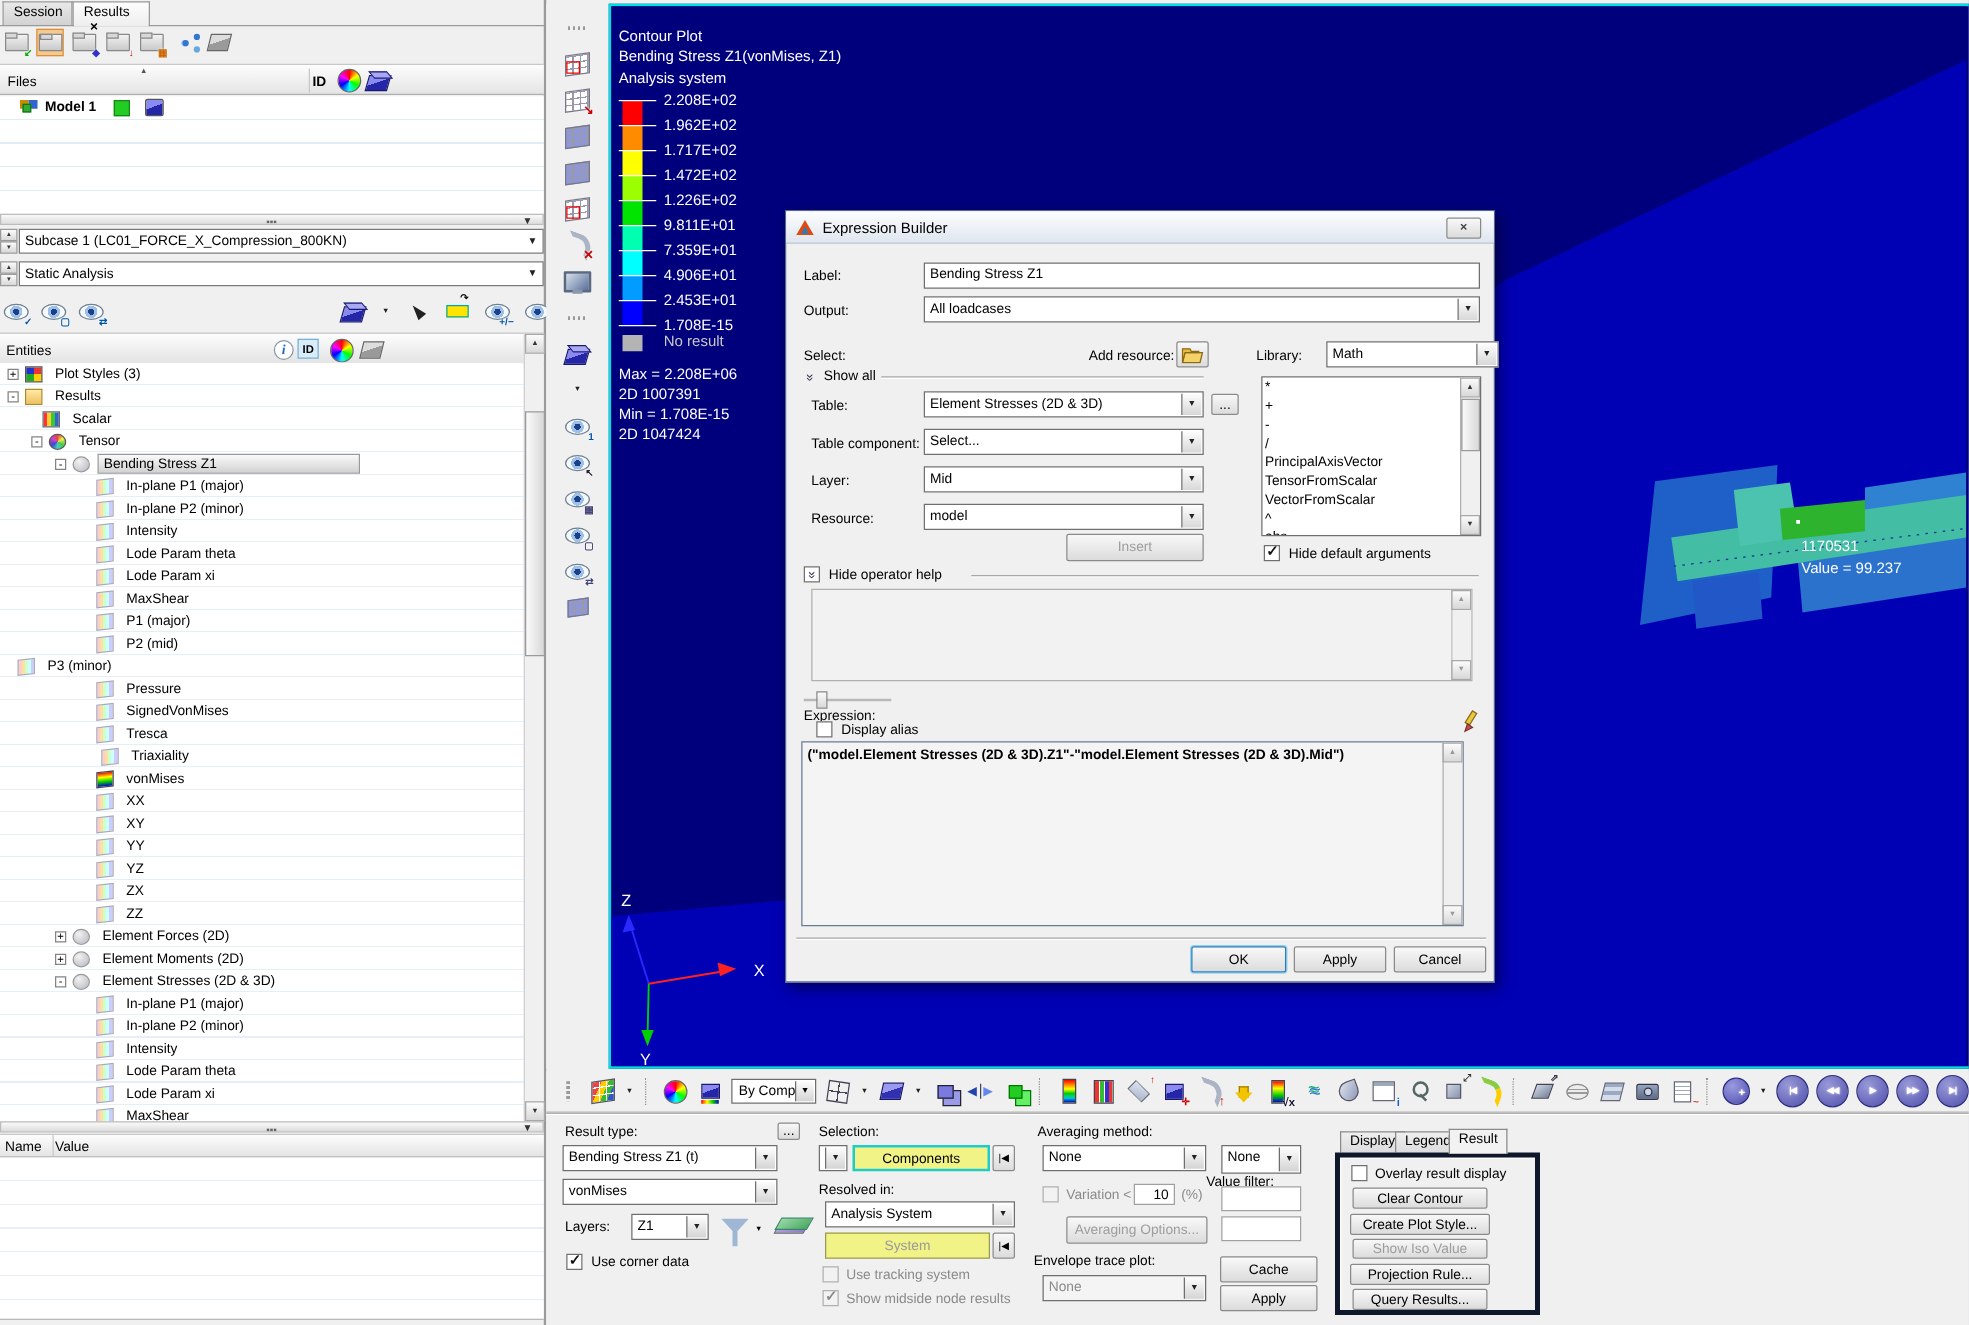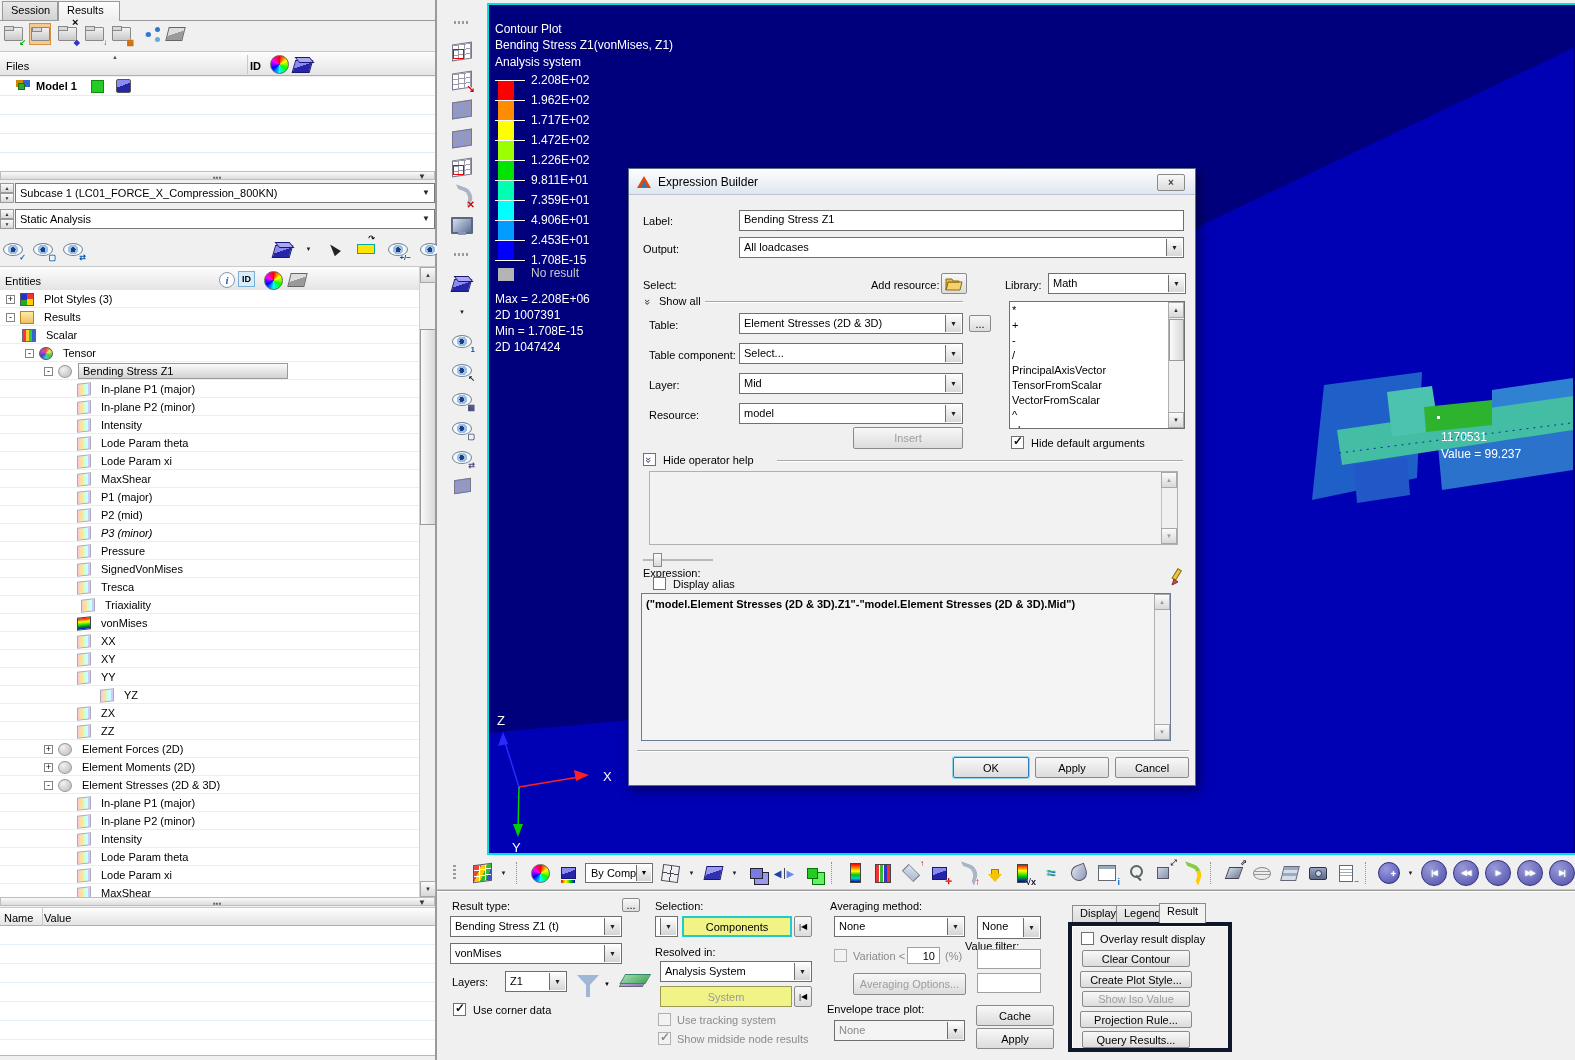--- a/index.html
+++ b/index.html
@@ -268,21 +268,21 @@
         <div class="trow" style="padding-left: 6px;">
           <span class="texp">+</span>
           <span class="tico t-plotstyles"></span>
           <span class="tlab">Plot Styles (3)</span>
         </div>
         <div class="trow" style="padding-left: 6px;">
           <span class="texp">-</span>
           <span class="tico t-folder"></span>
           <span class="tlab">Results</span>
         </div>
-        <div class="trow" style="padding-left: 8px;">
+        <div class="trow" style="padding-left: 20px;">
           <span class="texp blank"></span>
           <span class="tico t-scalar"></span>
           <span class="tlab">Scalar</span>
         </div>
         <div class="trow" style="padding-left: 25px;">
           <span class="texp">-</span>
           <span class="tico t-tensor"></span>
           <span class="tlab">Tensor</span>
         </div>
         <div class="trow" style="padding-left: 44px;">
@@ -323,21 +323,21 @@
         <div class="trow" style="padding-left: 63px;">
           <span class="texp blank"></span>
           <span class="tico t-comp"></span>
           <span class="tlab">P1 (major)</span>
         </div>
         <div class="trow" style="padding-left: 63px;">
           <span class="texp blank"></span>
           <span class="tico t-comp"></span>
           <span class="tlab">P2 (mid)</span>
         </div>
-        <div class="trow" style="padding-left: 63px; font-style: italic;">
+        <div class="trow" style="">
           <span class="texp blank"></span>
           <span class="tico t-comp"></span>
           <span class="tlab">P3 (minor)</span>
         </div>
         <div class="trow" style="padding-left: 63px;">
           <span class="texp blank"></span>
           <span class="tico t-comp"></span>
           <span class="tlab">Pressure</span>
         </div>
         <div class="trow" style="padding-left: 63px;">
@@ -368,21 +368,21 @@
         <div class="trow" style="padding-left: 63px;">
           <span class="texp blank"></span>
           <span class="tico t-comp"></span>
           <span class="tlab">XY</span>
         </div>
         <div class="trow" style="padding-left: 63px;">
           <span class="texp blank"></span>
           <span class="tico t-comp"></span>
           <span class="tlab">YY</span>
         </div>
-        <div class="trow" style="padding-left: 86px;">
+        <div class="trow" style="padding-left: 63px;">
           <span class="texp blank"></span>
           <span class="tico t-comp"></span>
           <span class="tlab">YZ</span>
         </div>
         <div class="trow" style="padding-left: 63px;">
           <span class="texp blank"></span>
           <span class="tico t-comp"></span>
           <span class="tlab">ZX</span>
         </div>
         <div class="trow" style="padding-left: 63px;">
@@ -572,21 +572,21 @@
 
     <span class="lab" style="left:14px;top:110px;">Select:</span>
     <span class="lab" style="left:242px;top:110px;">Add resource:</span>
     <div class="btn" style="left:312px;top:104px;width:26px;height:21px;padding:0;">
       <svg width="18" height="14">
           <polygon points="1,13 3,5 17,5 15,13" fill="#f4d269" stroke="#8a6a14"></polygon>
           <polygon points="1,13 1,2 7,2 8,4 14,4 14,5 3,5" fill="#e8bc42" stroke="#8a6a14"></polygon>
         </svg>
     </div>
     <span class="lab" style="left:376px;top:110px;">Library:</span>
-    <div class="dcbo" style="left:419px;top:104px;width:138px;height:21px;"><span>Math</span></div>
+    <div class="dcbo" style="left:432px;top:104px;width:138px;height:21px;"><span>Math</span></div>
 
     <span class="dblchev" style="position:absolute;left:16px;top:128px;">»</span>
     <span class="lab" style="left:30px;top:126px;">Show all</span>
     <div class="hr" style="left:76px;top:132px;width:258px;"></div>
 
     <span class="lab" style="left:20px;top:150px;">Table:</span>
     <div class="dcbo" style="left:110px;top:144px;width:224px;height:21px;"><span>Element Stresses (2D &amp; 3D)</span></div>
     <div class="btn" style="left:340px;top:146px;width:22px;height:17px;">...</div>
     <span class="lab" style="left:20px;top:180px;">Table component:</span>
     <div class="dcbo" style="left:110px;top:174px;width:224px;height:21px;"><span>Select...</span></div>

